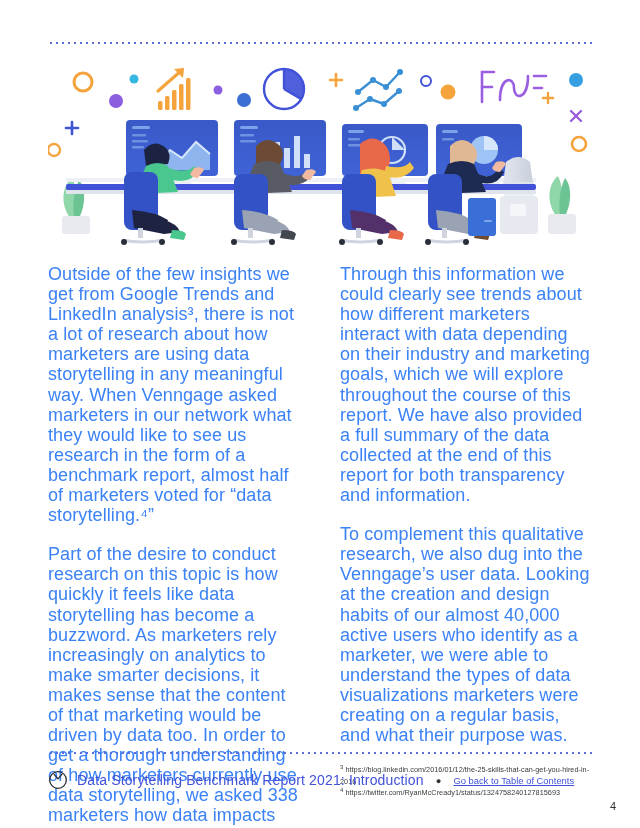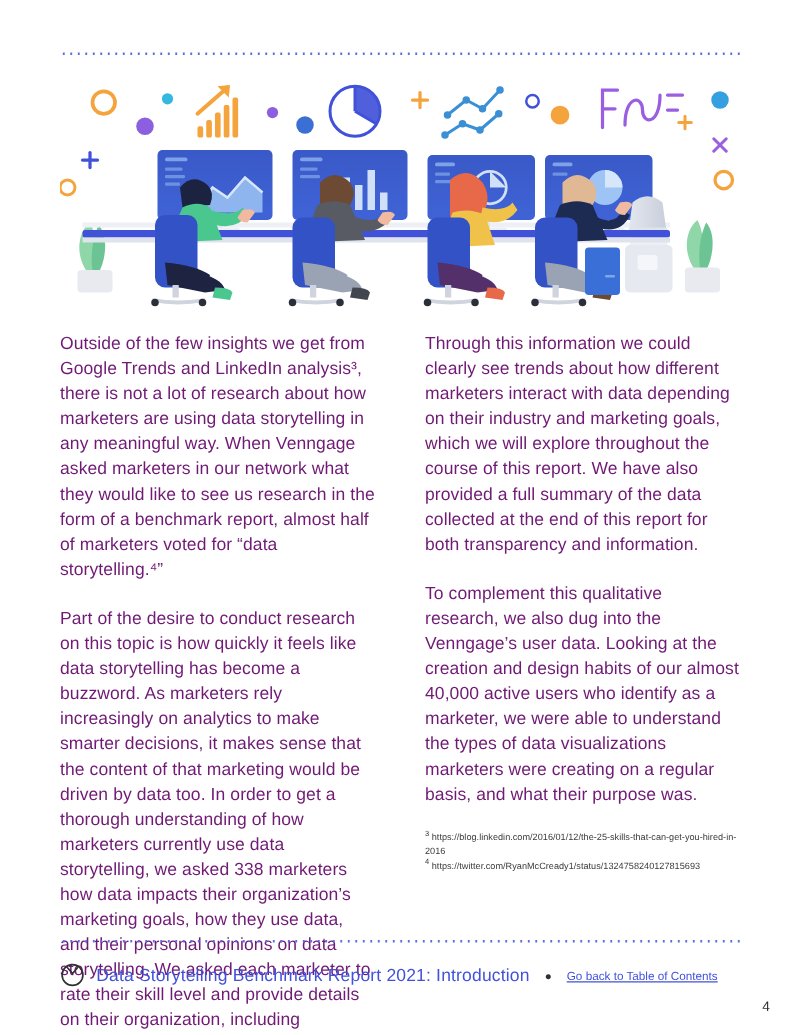--- a/index.html
+++ b/index.html
@@ -40,23 +40,23 @@
   
   .cols {
     position: absolute;
     left: 48px; top: 264px;
     width: 544px;
     display: flex;
     gap: 40px;
   }
   .col { width: 252px; }
   .col p {
-    font-size: 14px;
+    font-size: 18px;
     line-height: 20.1px;
-    color: #701a75;
+    color: #3b82f6;
     letter-spacing: 0.005em;
     margin-bottom: 19px;
   }
   .col p:last-child { margin-bottom: 0; }
 
   .footnotes { margin-top: 3px; }
   .footnotes div {
     font-size: 7.3px;
     line-height: 11.6px;
     color: #3a3b3e;

